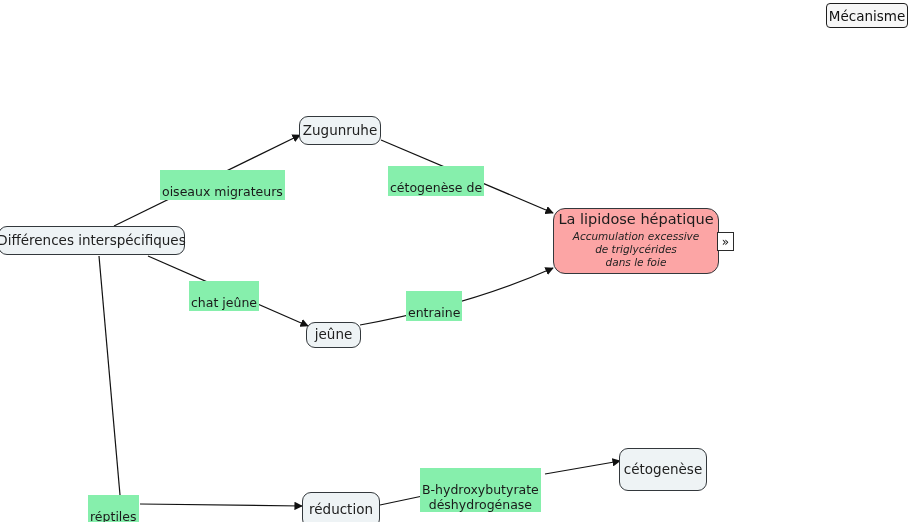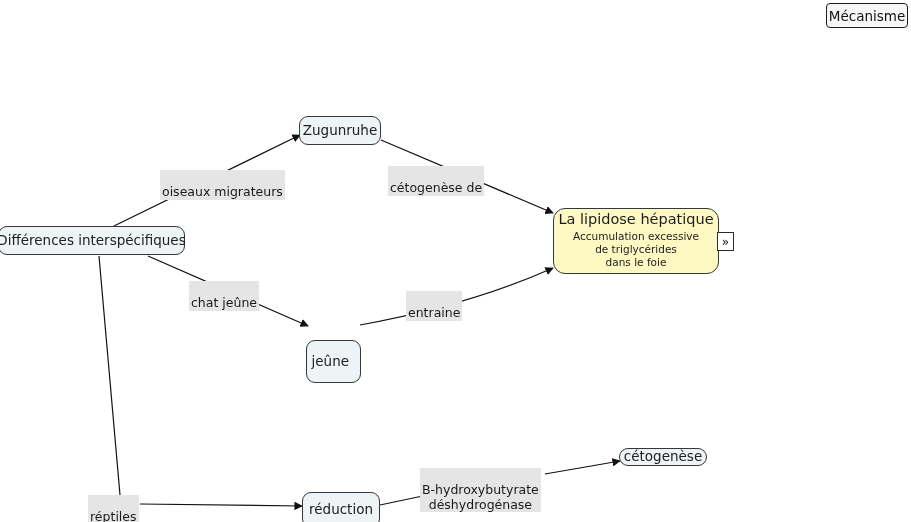--- a/index.html
+++ b/index.html
@@ -48,55 +48,56 @@
   .node-label {
     white-space: nowrap;
     font-size: 13.5px;
   }
   .node.concept {
     padding: 0 11px;
     height: 29px;
   }
   
   .node.main {
-    background: #fef9c3;
+    background: #fca5a5;
     border-radius: 12px;
     padding: 6px 12px 8px 12px;
     align-items: center;
   }
   .node.main .main-title {
     font-size: 14.5px;
     white-space: nowrap;
     margin-bottom: 2px;
     color: #1c1c1c;
   }
   .node.main .main-desc {
     font-size: 10.5px;
     line-height: 1.22;
     white-space: pre-line;
     color: #232323;
+    font-style: italic;
   }
   .expand-btn {
     position: absolute;
     width: 15px;
     height: 17px;
     background: #ffffff;
     border: 1px solid #2b2b2b;
     display: flex;
     align-items: center;
     justify-content: center;
     font-size: 12px;
     line-height: 1;
     color: #111;
     cursor: pointer;
     font-family: "DejaVu Sans", sans-serif;
   }
   .edge-label {
     position: absolute;
-    background: #e5e5e5;
+    background: #86efac;
     font-size: 12.5px;
     line-height: 1.18;
     color: #1a1a1a;
     white-space: pre-line;
     text-align: center;
     padding: 0 2px;
   }
   .pill-button {
     position: absolute;
     box-sizing: border-box;
@@ -152,29 +153,29 @@
   </svg>
 
   <div class="node concept" style="left:-2px; top:226px; width:187px; height:29px;">
     <span class="node-label">Différences interspécifiques</span>
   </div>
 
   <div class="node concept" style="left:299px; top:116px; width:82px; height:29px;">
     <span class="node-label">Zugunruhe</span>
   </div>
 
-  <div class="node concept" style="left:306px; top:340px; width:55px; height:43px;align-items:flex-end;">
+  <div class="node concept" style="left:306px; top:322px; width:55px; height:26px;">
     <span class="node-label">jeûne</span>
   </div>
 
   <div class="node concept" style="left:302px; top:492px; width:78px; height:36px;">
     <span class="node-label">réduction</span>
   </div>
 
-  <div class="node concept" style="left:619px; top:448px; width:88px; height:18px;">
+  <div class="node concept" style="left:619px; top:448px; width:88px; height:43px;">
     <span class="node-label">cétogenèse</span>
   </div>
 
   <div class="node main" style="left:553px; top:208px; width:166px; height:66px;">
     <div class="main-title">La lipidose hépatique</div>
     <div class="main-desc">Accumulation excessive
 de triglycérides
 dans le foie</div>
   </div>
 

